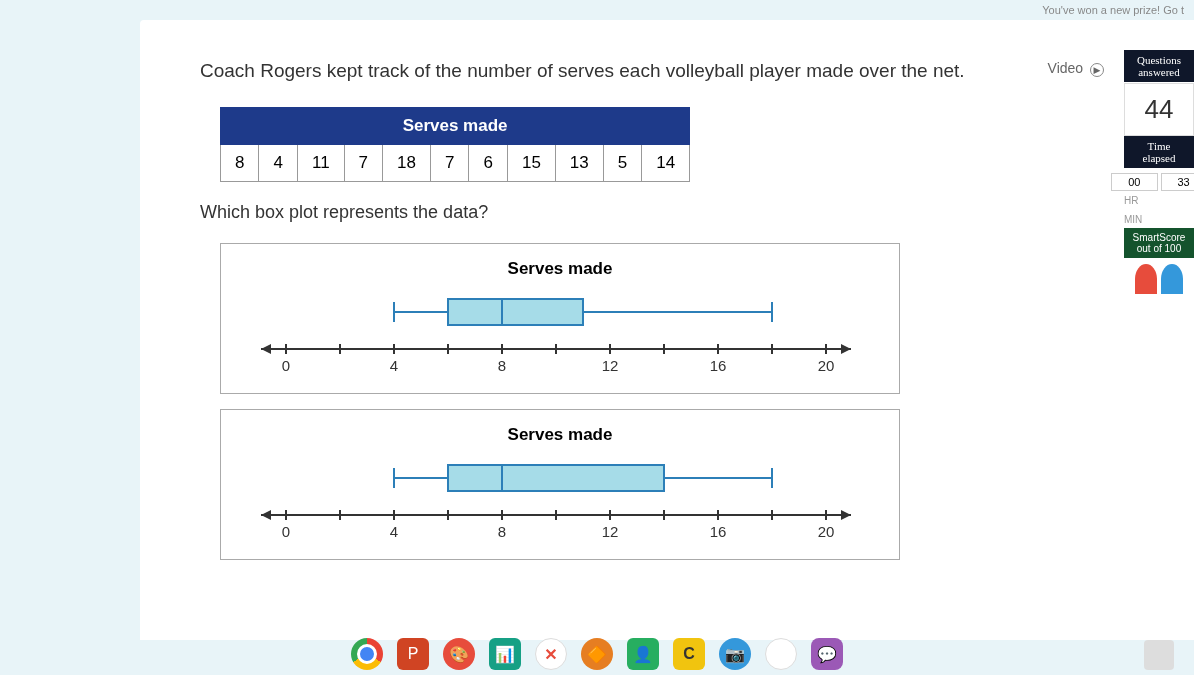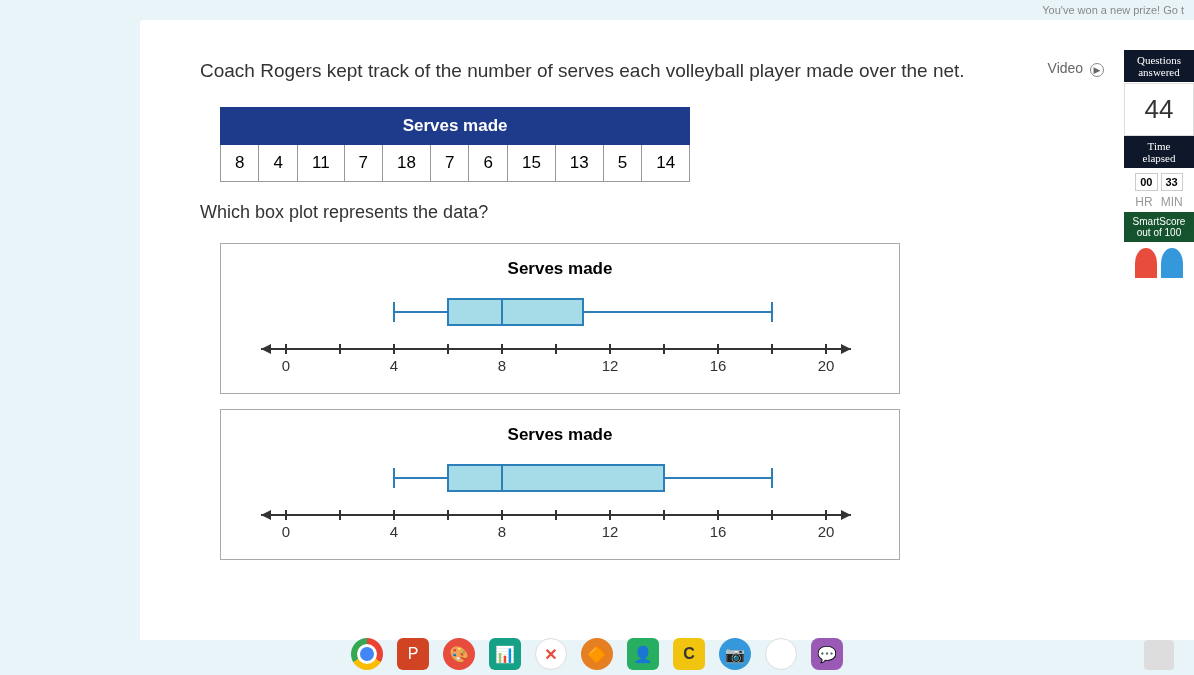--- a/index.html
+++ b/index.html
@@ -116,32 +116,32 @@
     }
     .time-boxes {
       display: flex;
       gap: 3px;
       padding: 4px;
       background: white;
       justify-content: center;
     }
     .time-box {
       border: 1px solid #ccc;
-      padding: 2px 4px;
+      padding: 2px 16px;
       font-size: 11px;
       background: white;
-      font-weight: bold;
     }
     .time-labels {
       display: flex;
       gap: 8px;
       justify-content: center;
-      font-size: 12px;
+      font-size: 10px;
       color: #999;
       padding-bottom: 3px;
+      flex-direction: column;
     }
     .smartscore-label {
       background: #14532d;
       color: white;
       font-size: 10px;
       padding: 4px;
       text-align: center;
     }
     .ribbons {
       display: flex;

